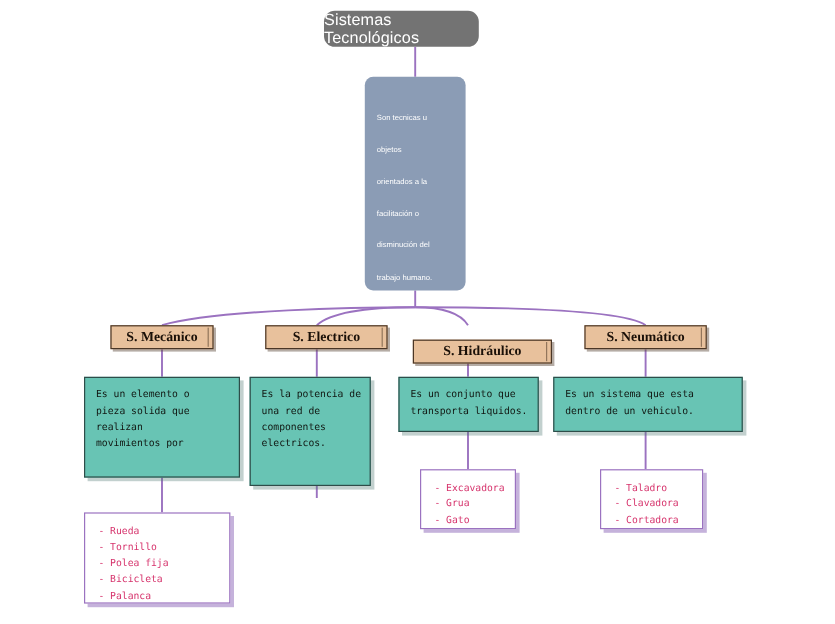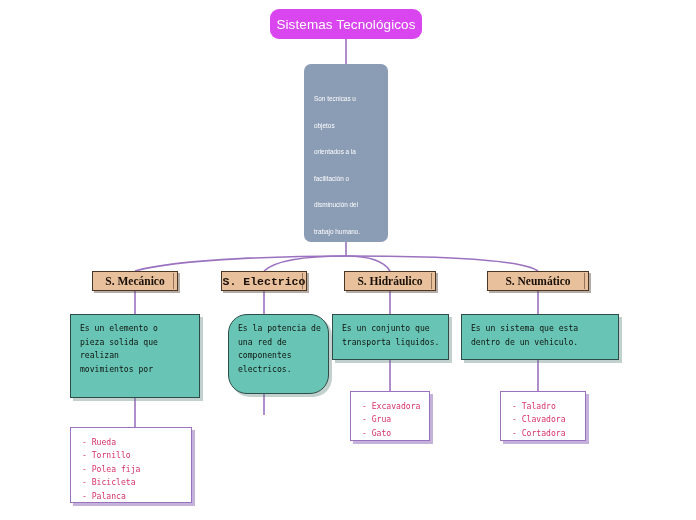--- a/index.html
+++ b/index.html
@@ -27,23 +27,23 @@
     width: 696px;
     height: 520px;
     pointer-events: none;
   }
 
   
   .title-node {
     position: absolute;
     left: 270px;
     top: 9px;
-    width: 152px;
+    width: 129px;
     height: 30px;
-    background: #d946ef;
+    background: #737373;
     border-radius: 9px;
     display: flex;
     align-items: center;
     justify-content: center;
     color: #ffffff;
     font-size: 13.5px;
     letter-spacing: 0.1px;
     box-sizing: border-box;
   }
 
@@ -86,39 +86,39 @@
   .cat-header::after {
     content: "";
     position: absolute;
     right: 3px;
     top: 1px;
     bottom: 1px;
     width: 1px;
     background: rgba(74,54,38,0.55);
   }
   #cat-0 { left: 92px;  width: 86px; }
-  #cat-1 { left: 221px; width: 86px; font-family: Liberation Mono, monospace; }
-  #cat-2 { left: 344px; width: 92px; }
+  #cat-1 { left: 221px; width: 102px; }
+  #cat-2 { left: 344px; width: 116px; margin-top: 12px; }
   #cat-3 { left: 487px; width: 102px; }
 
   
   .desc-box {
     position: absolute;
     background: #68c4b4;
     border: 1.2px solid #2e4d49;
     box-shadow: 3px 3px 0 rgba(80,120,115,0.35);
     box-sizing: border-box;
     padding: 7px 6px 6px 9px;
     font-family: "DejaVu Sans Mono", monospace;
     font-size: 8.1px;
     line-height: 13.6px;
     color: #101510;
   }
   #desc-0 { left: 70px;  top: 314px; width: 130px; height: 84px; }
-  #desc-1 { left: 228px; top: 314px; width: 101px; height: 80px; border-radius: 19px; }
+  #desc-1 { left: 208px; top: 314px; width: 101px; height: 91px; }
   #desc-2 { left: 332px; top: 314px; width: 117px; height: 46px; }
   #desc-3 { left: 461px; top: 314px; width: 158px; height: 46px; }
 
   
   .list-box {
     position: absolute;
     background: #ffffff;
     border: 1.4px solid #9b72c0;
     box-shadow: 3px 3px 0 rgba(150,115,190,0.55);
     box-sizing: border-box;

